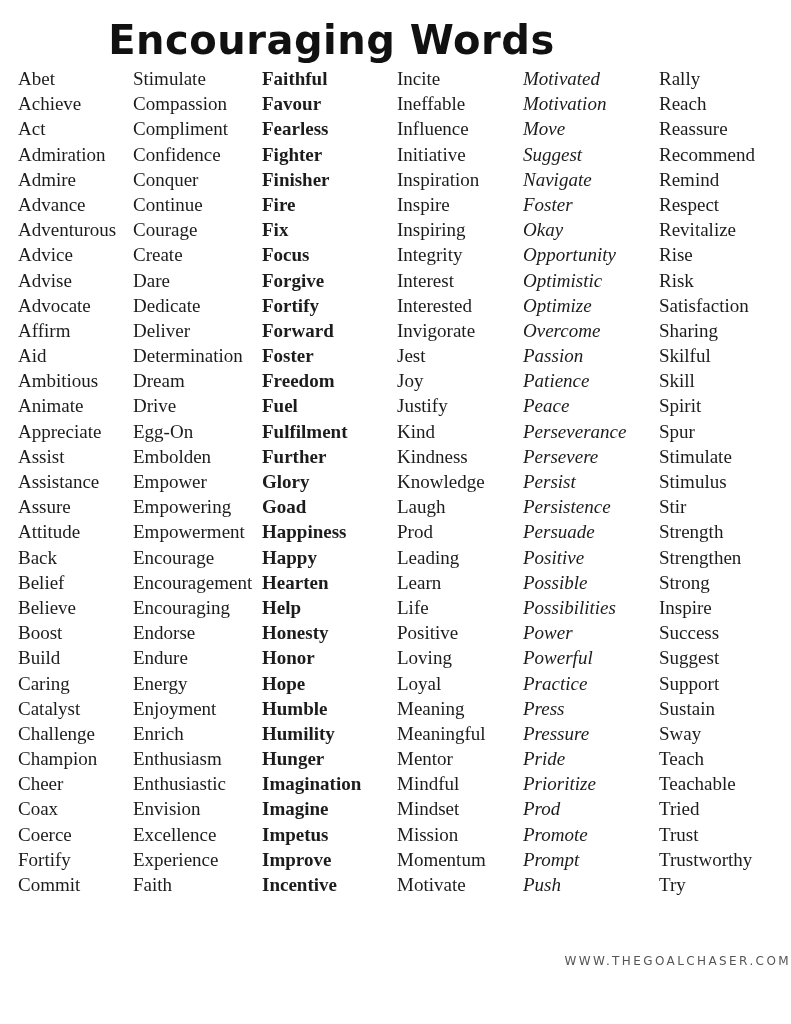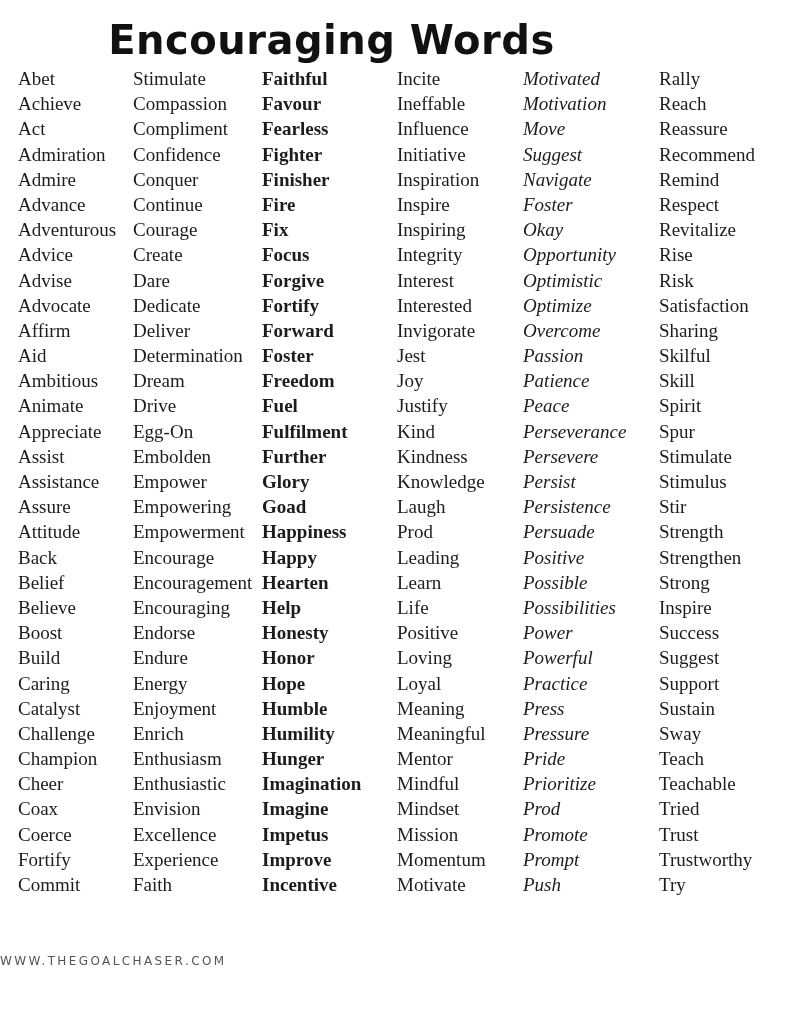--- a/index.html
+++ b/index.html
@@ -54,21 +54,21 @@
     .col-2 { left: 133px; }
     .col-3 { left: 262px; font-weight: bold; }
     .col-4 { left: 397px; }
     .col-5 { left: 523px; font-style: italic; }
     .col-6 { left: 659px; }
     .footer {
       position: absolute;
       left: 0;
       top: 954px;
       width: 791px;
-      text-align: left;
+      text-align: right;
       font-family: "DejaVu Sans", sans-serif;
       font-size: 12px;
       letter-spacing: 2.4px;
       color: #555555;
     }
   </style>
 </head>
 <body>
 
 <h1 class="title">Encouraging Words</h1>

